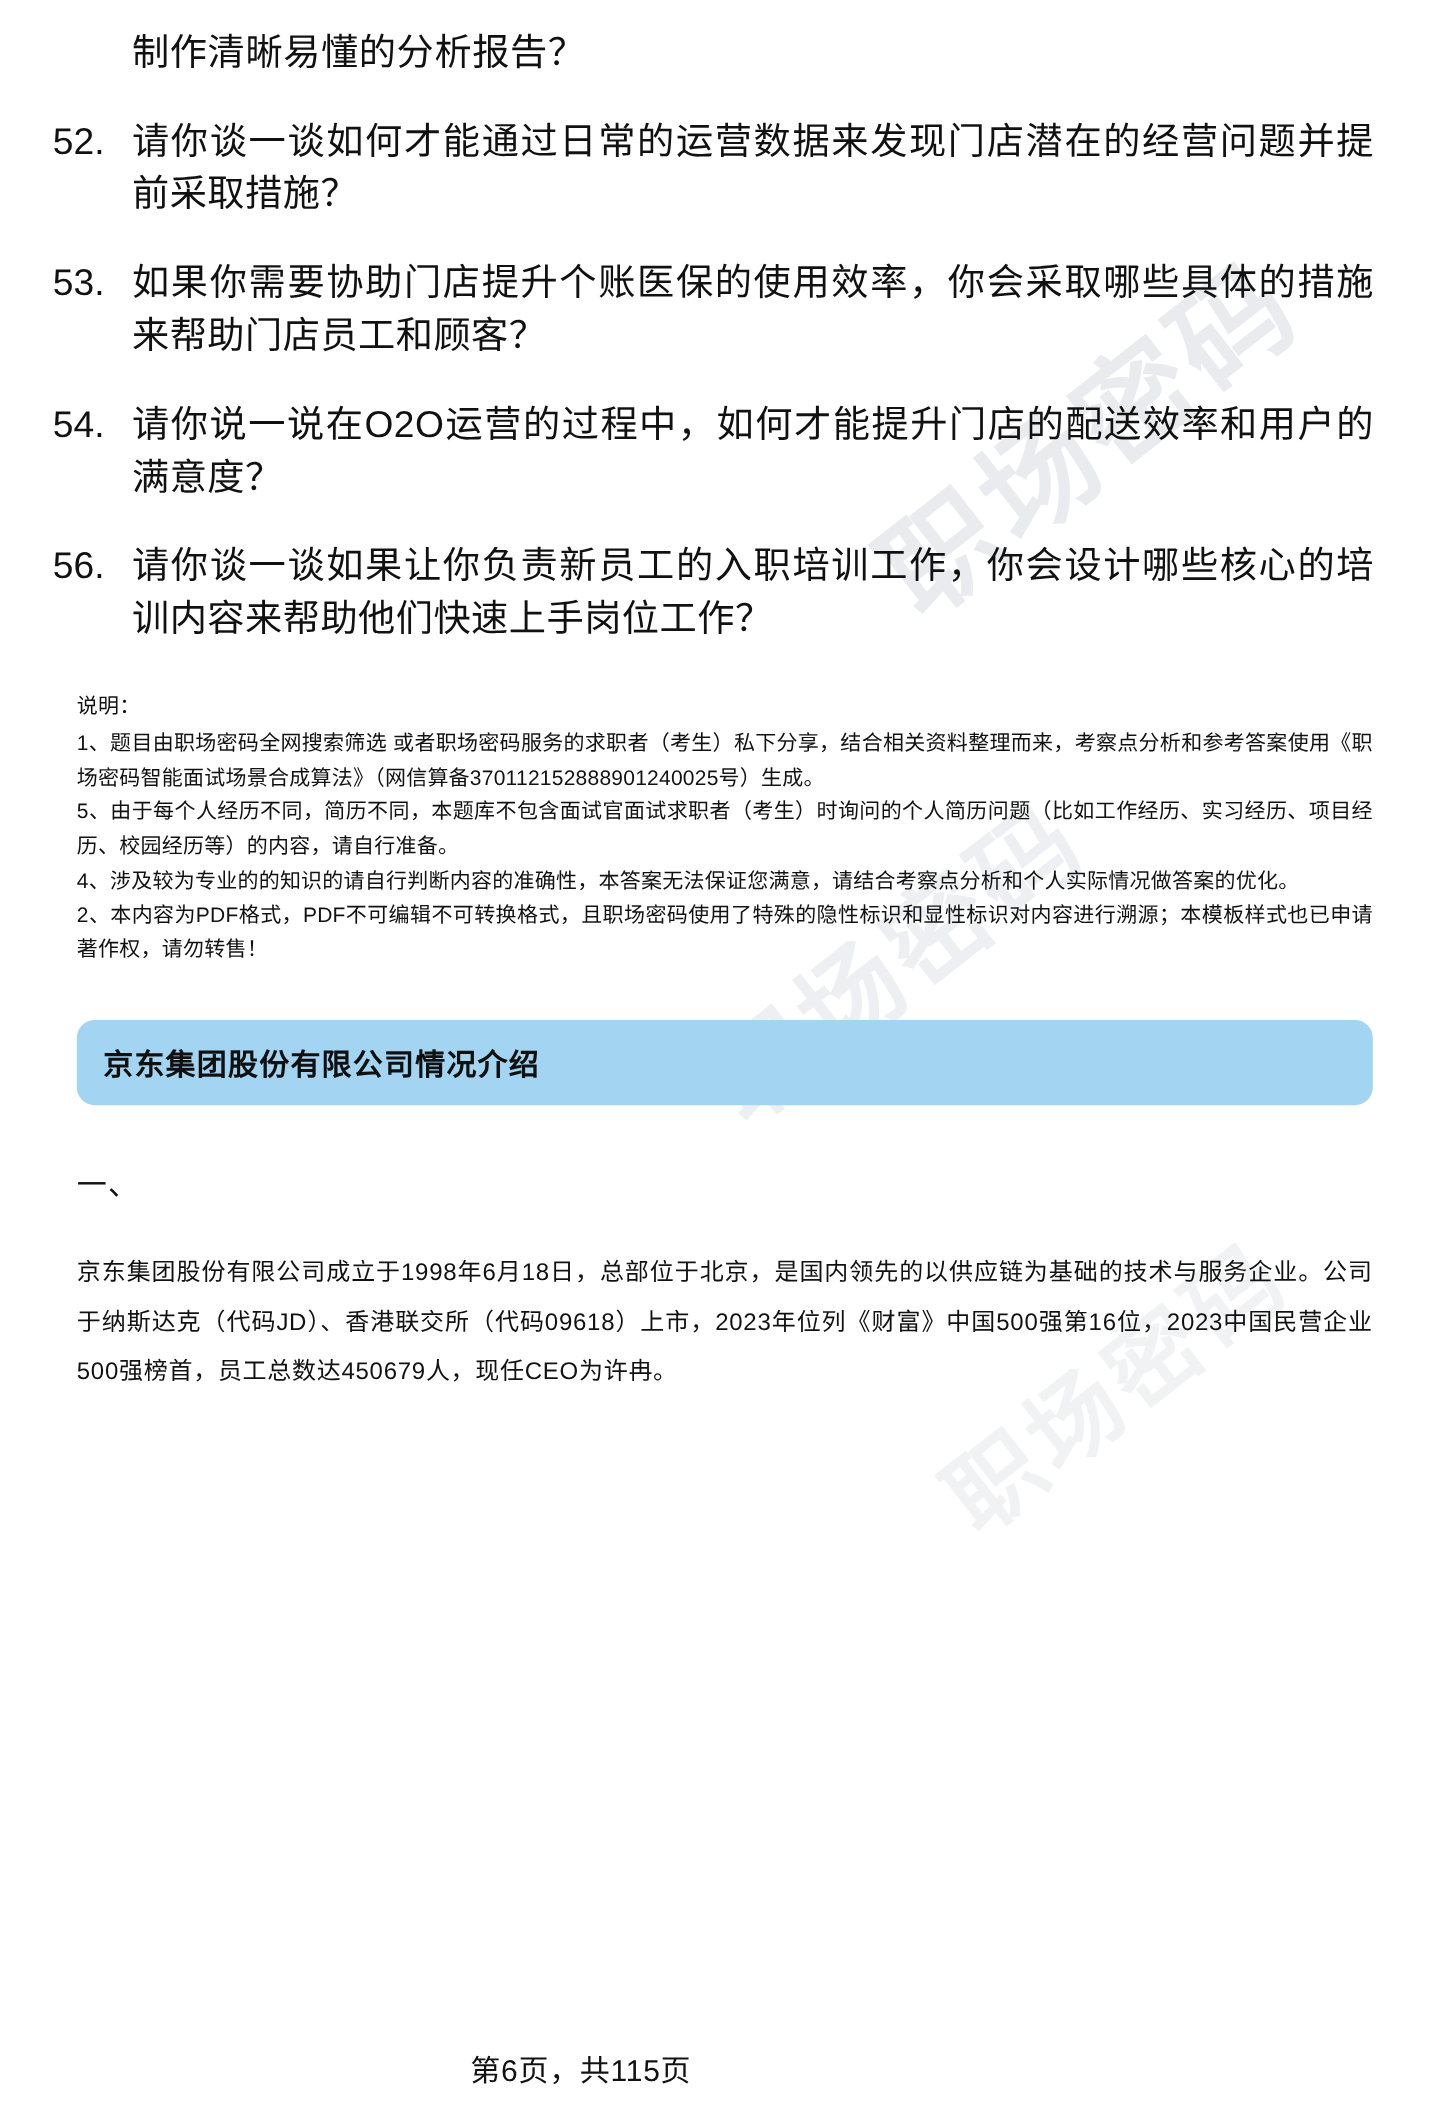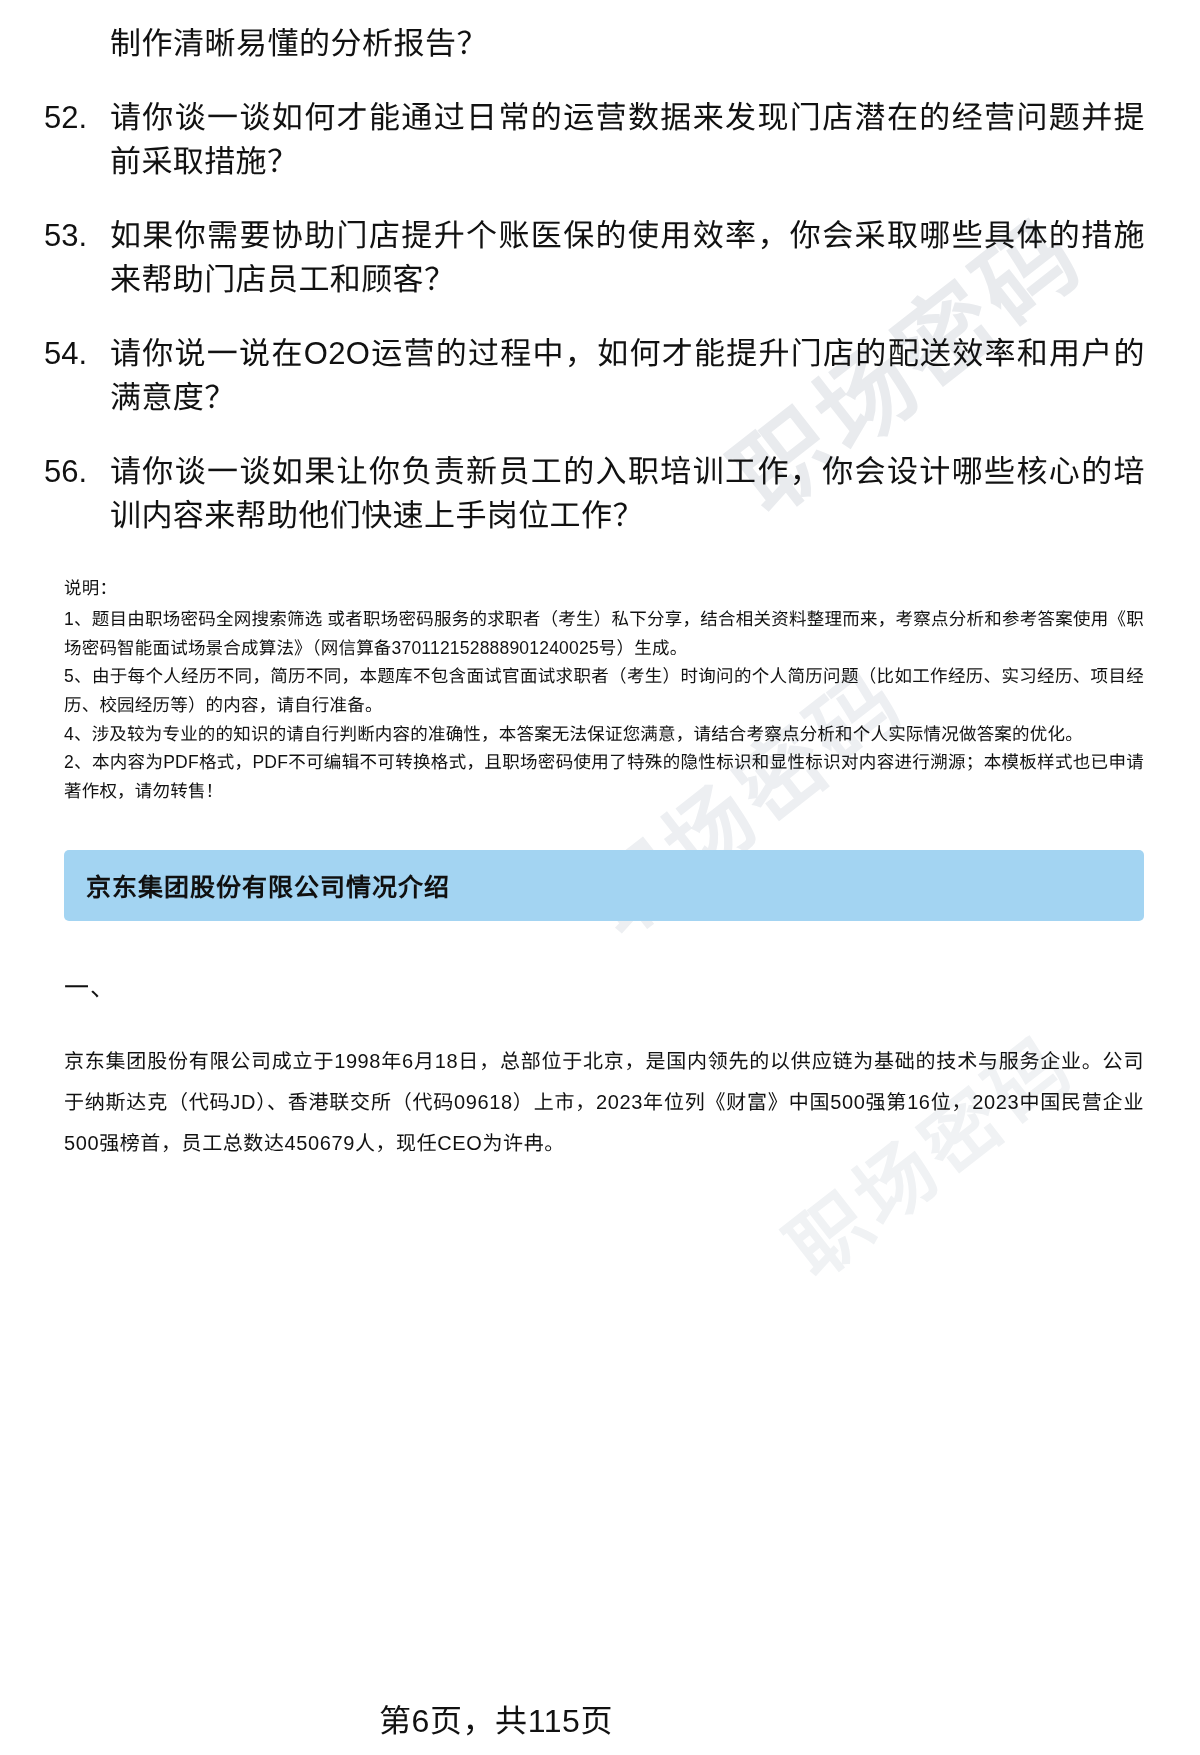--- a/index.html
+++ b/index.html
@@ -106,21 +106,21 @@
   }
   .note-line {
     margin: 0;
     text-align: justify;
     text-justify: inter-ideograph;
   }
 
   
   .banner {
     margin: 44px 56px 0 64px;
-    border-radius: 5px;
+    border-radius: 15px;
     padding: 17px 22px 18px 22px;
     font-size: 25px;
     font-weight: 700;
     letter-spacing: 1px;
     color: #101010;
   }
 
   
   .section-marker {
     padding: 46px 56px 0 64px;
@@ -134,25 +134,25 @@
     line-height: 2.05;
     letter-spacing: 0.6px;
     text-align: justify;
     text-justify: inter-ideograph;
     margin: 0;
   }
 
   
   .footer {
     position: absolute;
-    left: 12px;
+    left: 0;
     bottom: 14px;
     width: 968px;
     text-align: center;
-    font-size: 32px;
+    font-size: 25px;
     letter-spacing: 0.6px;
     z-index: 2;
   }
 </style>
 </head>
 <body>
 
 <div class="page">
 
   <div class="watermark">

